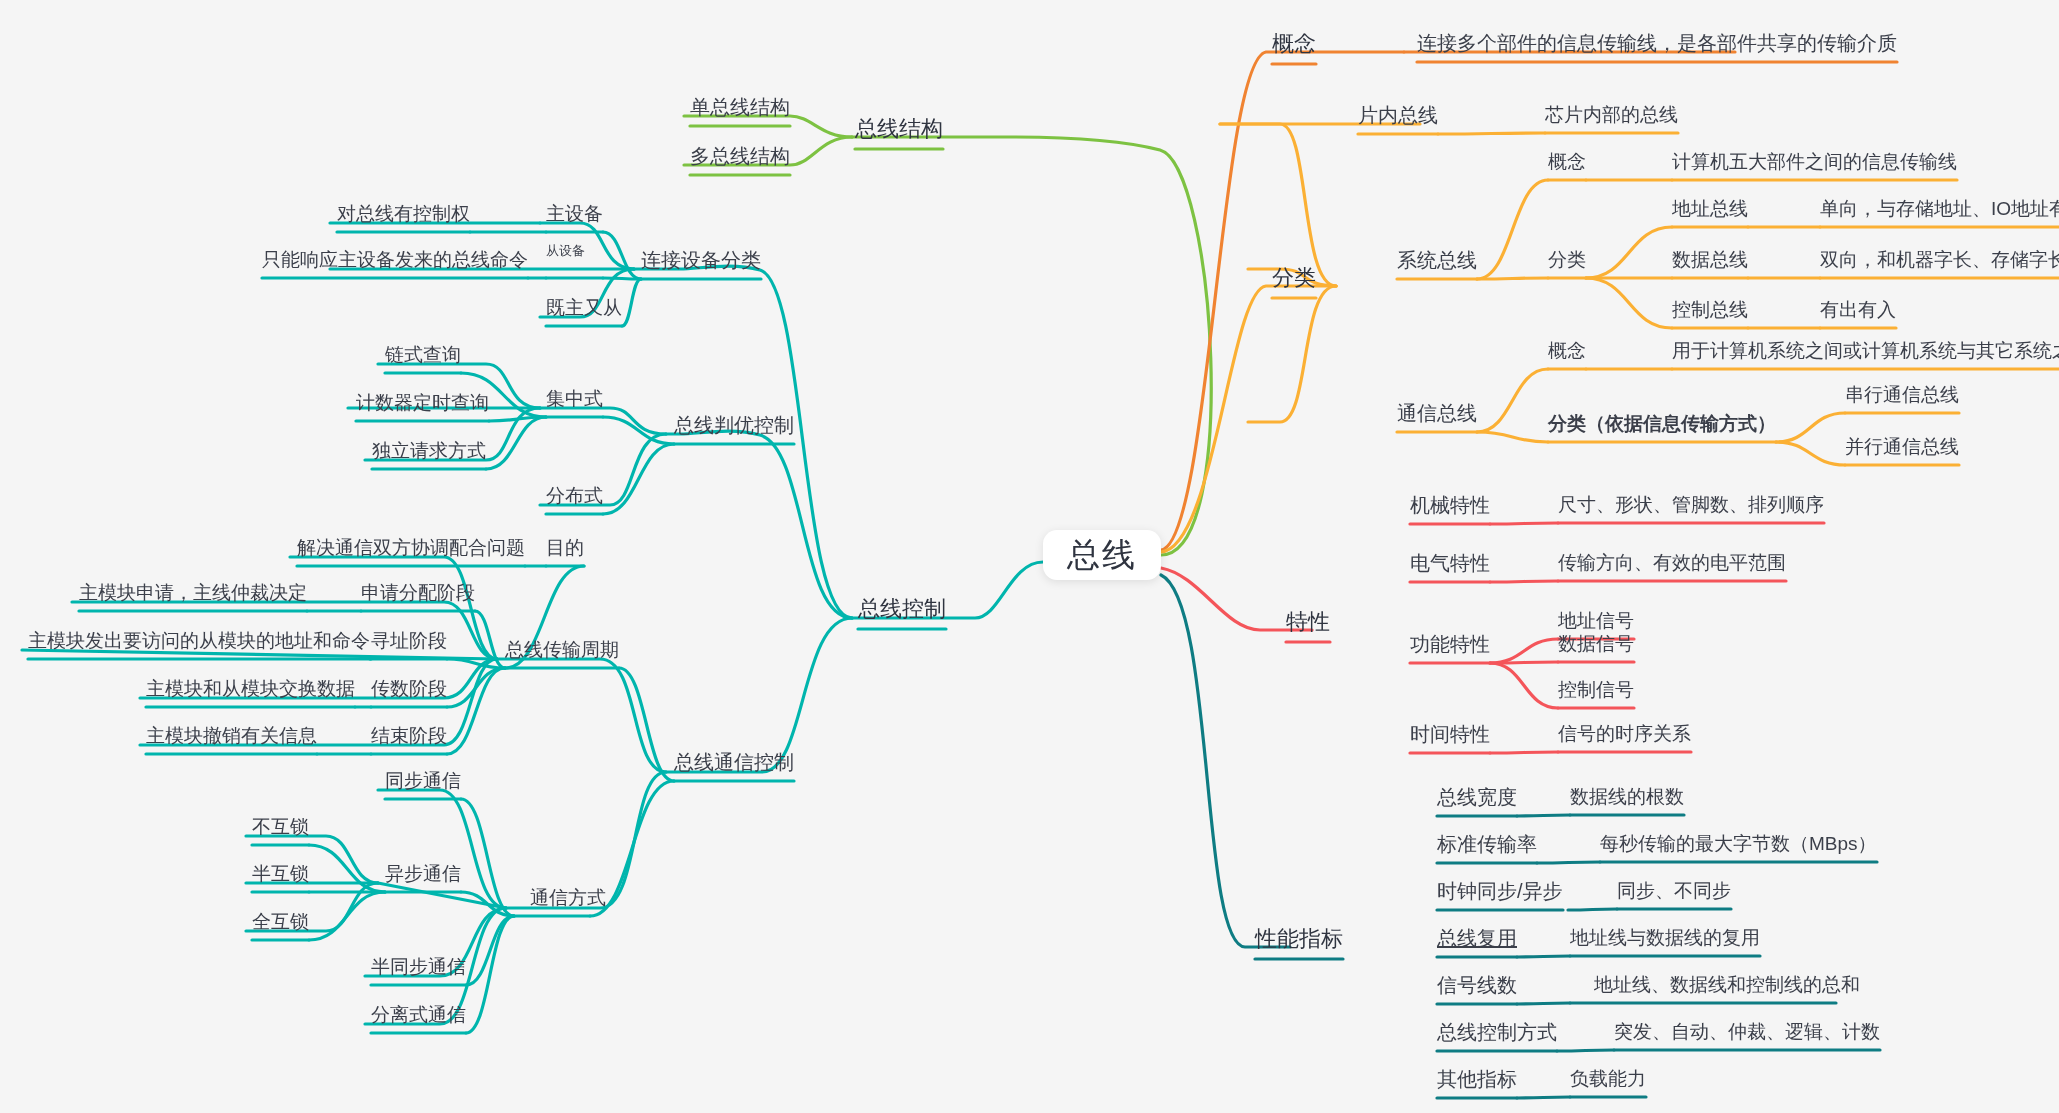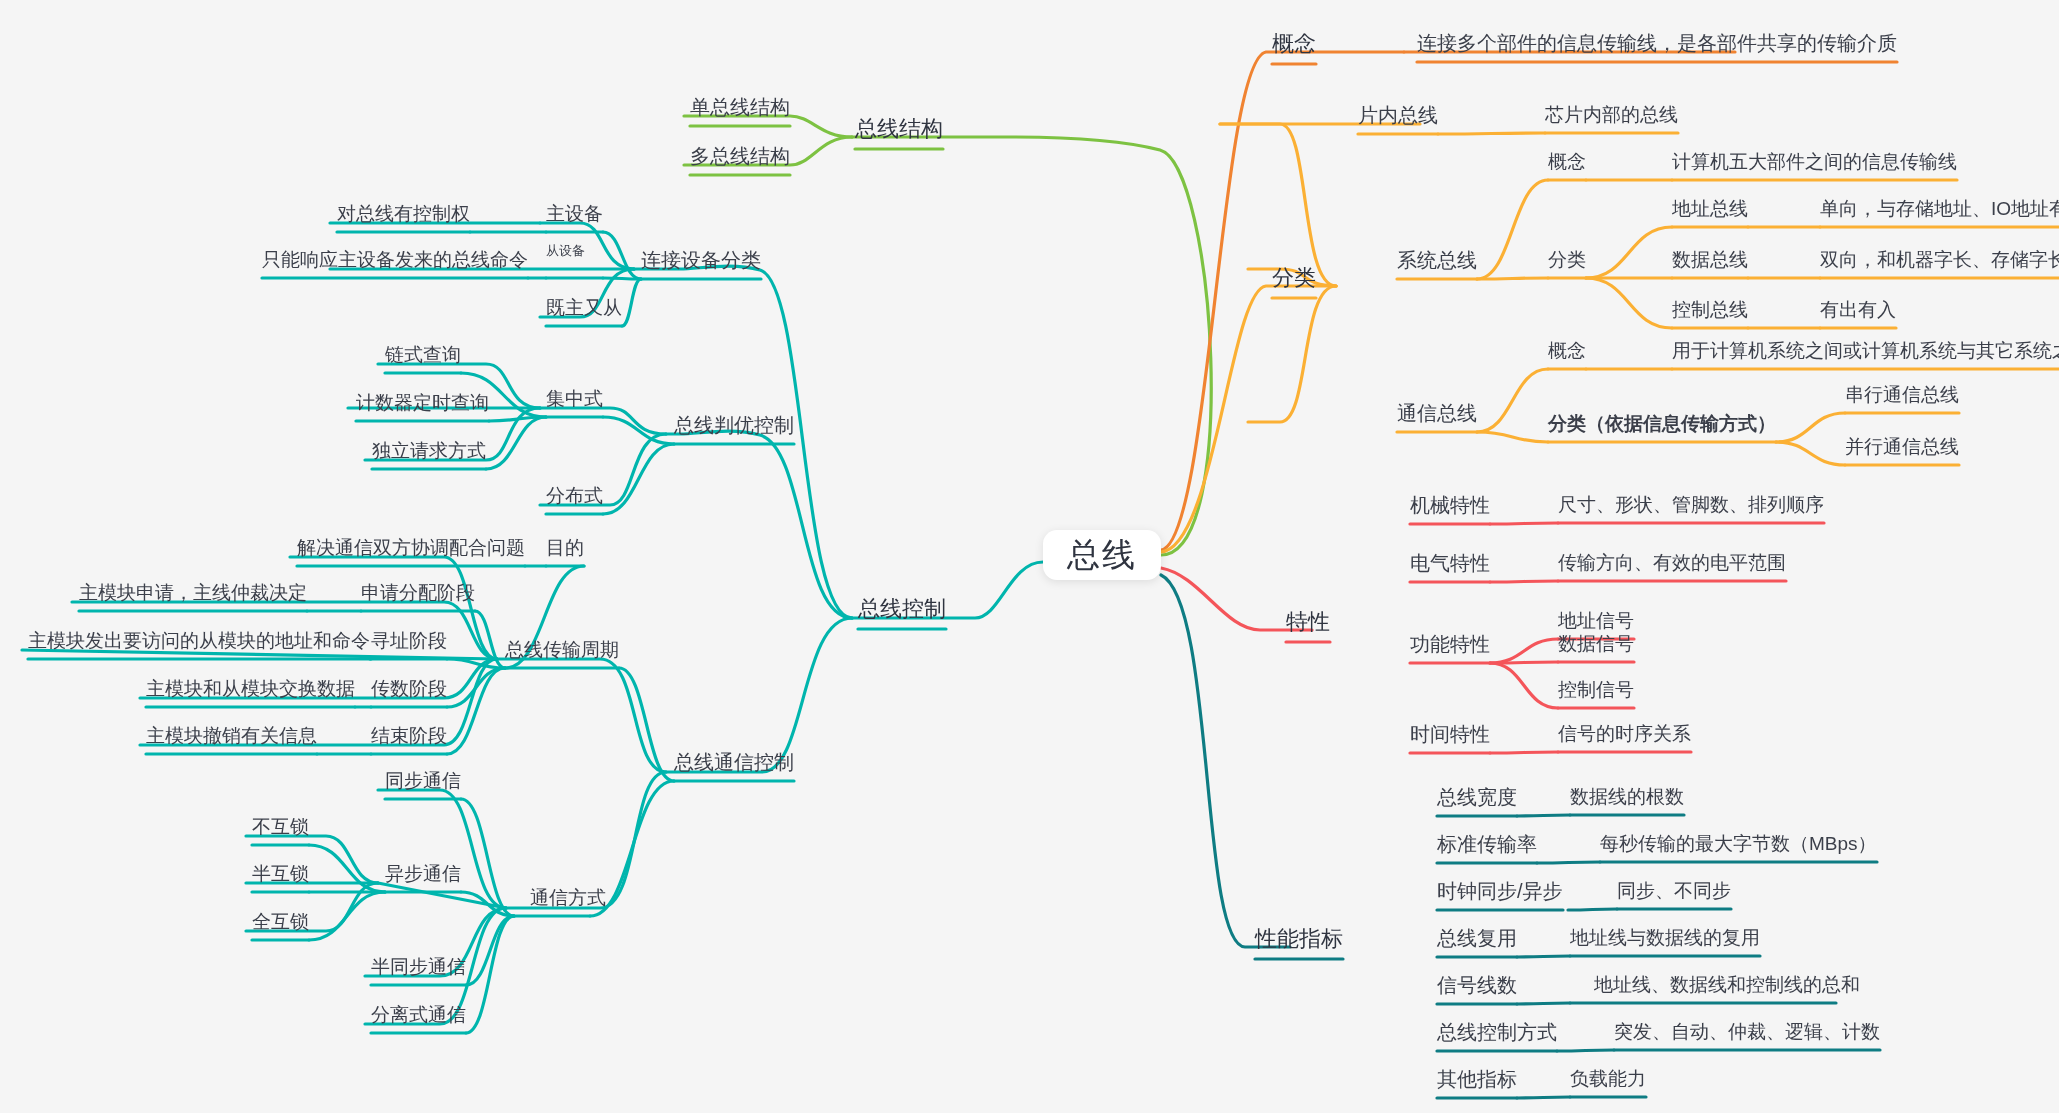--- a/index.html
+++ b/index.html
@@ -273,21 +273,21 @@
       <div class="node lvl3" style="font-size: 19px; left: 1558px; top: 680px;"><span>控制信号</span></div>
       <div class="node lvl2" style="font-size: 20px; left: 1410px; top: 724px;"><span>时间特性</span></div>
       <div class="node lvl3" style="font-size: 19px; left: 1558px; top: 724px;"><span>信号的时序关系</span></div>
       <div class="node lvl1" style="font-size: 22px; left: 1255px; top: 928px;"><span>性能指标</span></div>
       <div class="node lvl2" style="font-size: 20px; left: 1437px; top: 787px;"><span>总线宽度</span></div>
       <div class="node lvl3" style="font-size: 19px; left: 1570px; top: 787px;"><span>数据线的根数</span></div>
       <div class="node lvl2" style="font-size: 20px; left: 1437px; top: 834px;"><span>标准传输率</span></div>
       <div class="node lvl3" style="font-size: 19px; left: 1600px; top: 834px;"><span>每秒传输的最大字节数（MBps）</span></div>
       <div class="node lvl2" style="font-size: 20px; left: 1437px; top: 881px;"><span>时钟同步/异步</span></div>
       <div class="node lvl3" style="font-size: 19px; left: 1617px; top: 881px;"><span>同步、不同步</span></div>
-      <div class="node lvl2" style="font-size: 20px; left: 1437px; top: 928px;"><span>总线复用</span></div>
+      <div class="node lvl2" style="font-size: 20px; left: 1437px; top: 928px; text-decoration: underline;"><span>总线复用</span></div>
       <div class="node lvl3" style="font-size: 19px; left: 1570px; top: 928px;"><span>地址线与数据线的复用</span></div>
       <div class="node lvl2" style="font-size: 20px; left: 1437px; top: 975px;"><span>信号线数</span></div>
       <div class="node lvl3" style="font-size: 19px; left: 1594px; top: 975px;"><span>地址线、数据线和控制线的总和</span></div>
       <div class="node lvl2" style="font-size: 20px; left: 1437px; top: 1022px;"><span>总线控制方式</span></div>
       <div class="node lvl3" style="font-size: 19px; left: 1614px; top: 1022px;"><span>突发、自动、仲裁、逻辑、计数</span></div>
       <div class="node lvl2" style="font-size: 20px; left: 1437px; top: 1069px;"><span>其他指标</span></div>
       <div class="node lvl3" style="font-size: 19px; left: 1570px; top: 1069px;"><span>负载能力</span></div>
     </div>
 </div>
 

